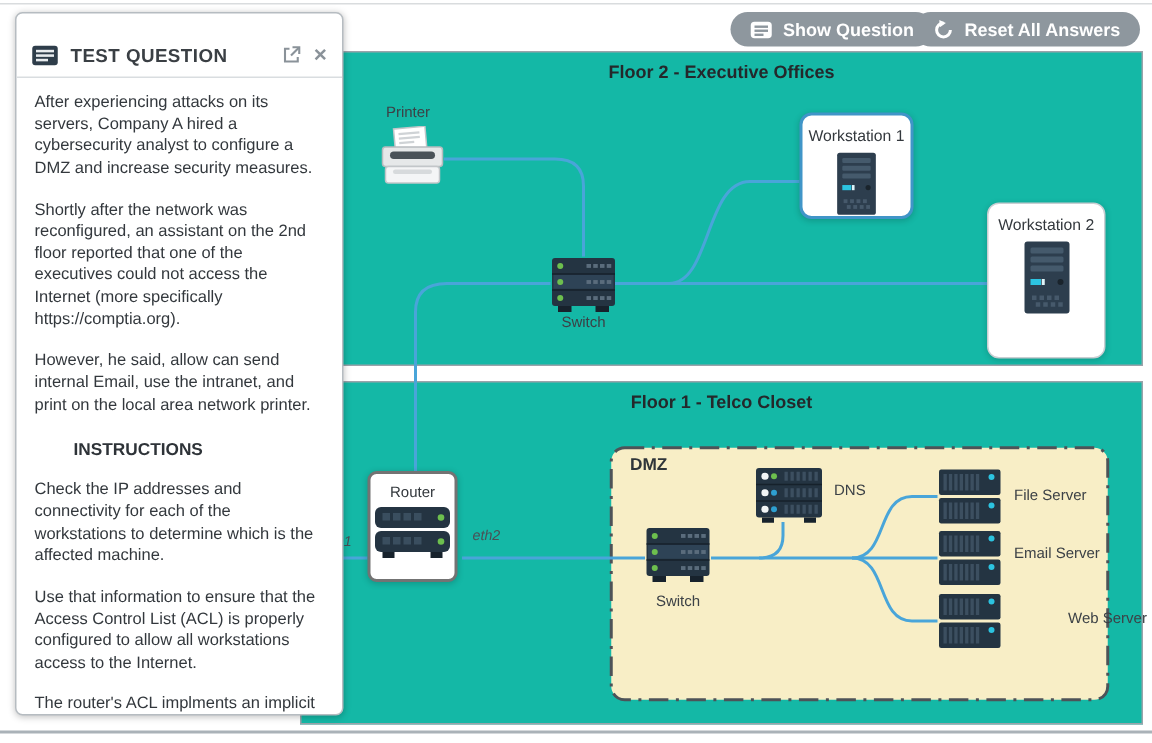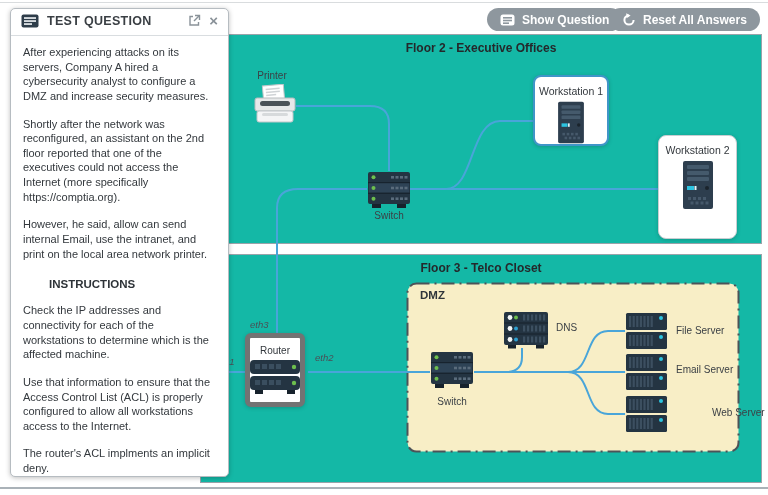--- a/index.html
+++ b/index.html
@@ -16,44 +16,44 @@
   .pill svg{display:block;}
 
   
   .floor{position:absolute;left:200px;width:562px;background:#14b8a6;
          border:1.5px solid #9aa3aa;box-sizing:border-box;}
   .floor2{top:34px;height:210px;}
   .floor1{top:254px;height:229px;}
   .floor-title{margin-top:6px;text-align:center;font-size:12px;font-weight:bold;color:#24282b;}
 
   
-  .dmz{position:absolute;left:406px;top:282px;width:334px;height:171px;}
+  .dmz{position:absolute;left:406px;top:297px;width:334px;height:171px;}
   .dmz-label{position:absolute;left:14px;top:7px;font-size:11.5px;font-weight:bold;color:#2f353a;}
 
   
   .lines{position:absolute;left:0;top:0;width:768px;height:495px;pointer-events:none;}
 
   
   .dev{position:absolute;}
   .dev-label{position:absolute;font-size:10px;color:#3c4146;text-align:center;}
   .eth{position:absolute;font-style:italic;font-size:9.5px;color:#4a5056;}
   .card{position:absolute;background:#fff;border-radius:8px;box-sizing:border-box;
         display:flex;flex-direction:column;align-items:center;
         box-shadow:0 1px 4px rgba(0,0,0,.18);}
   .card .card-title{font-size:10.5px;color:#33383d;margin-top:8px;}
   .ws1{left:533px;top:75px;width:76px;height:71px;border:2px solid #4095c8;}
   .ws2{left:658px;top:135px;width:79px;height:104px;border:1px solid #c9ced2;}
-  .router-card{left:245px;top:333px;width:60px;height:74px;border:5px solid #737373;border-radius:6px;}
+  .router-card{left:245px;top:314px;width:60px;height:74px;border:2px solid #737373;border-radius:6px;}
   .router-card .card-title{margin-top:7px;font-size:10px;}
 
   
   .panel{position:absolute;left:10px;top:8px;width:219px;height:469px;background:#fff;
          border:1px solid #b6bcc1;border-radius:5px;box-sizing:border-box;
          box-shadow:0 1px 5px rgba(0,0,0,.25);z-index:10;display:flex;flex-direction:column;}
-  .panel-header{display:flex;align-items:center;gap:8px;padding:4px 10px 7px 10px;
+  .panel-header{display:flex;align-items:center;gap:8px;padding:20px 10px 7px 10px;
                 border-bottom:1px solid #d9dde0;}
   .panel-title{flex:1;font-size:12.5px;font-weight:bold;letter-spacing:.3px;color:#3a3f44;}
   .panel-icon{cursor:pointer;color:#8a9299;display:flex;align-items:center;}
   .close-x{font-size:15px;font-weight:bold;color:#8a9299;line-height:1;cursor:pointer;}
   .panel-body{padding:9px 12px 0 12px;font-size:11px;line-height:1.33;color:#33383d;overflow:hidden;}
   .panel-body p{margin:0 0 13px 0;}
   .instructions-h{font-size:11.5px;font-weight:bold;color:#2e3338;margin:16px 0 11px 0;padding-left:26px;}
 
   .z1{z-index:1}.z2{z-index:2}.z3{z-index:3}.z4{z-index:4}
 </style>
@@ -85,21 +85,21 @@
         </svg>
     </span>
     <span>Reset All Answers</span>
   </button>
 
   <div class="floor floor2 z1">
     <div class="floor-title">Floor 2 - Executive Offices</div>
   </div>
 
   <div class="floor floor1 z1">
-    <div class="floor-title">Floor 3 - Telco Closet</div>
+    <div class="floor-title">Floor 1 - Telco Closet</div>
   </div>
 
   <div class="dmz z2">
     <svg width="334" height="171" viewBox="0 0 334 171">
       <rect x="1.5" y="1.5" width="331" height="168" rx="9" fill="#f8eec6" stroke="#4d5358" stroke-width="2" stroke-dasharray="13 5 2 5"></rect>
     </svg>
     <div class="dmz-label">DMZ</div>
   </div>
 
   <svg class="lines z3" viewBox="0 0 768 495">

